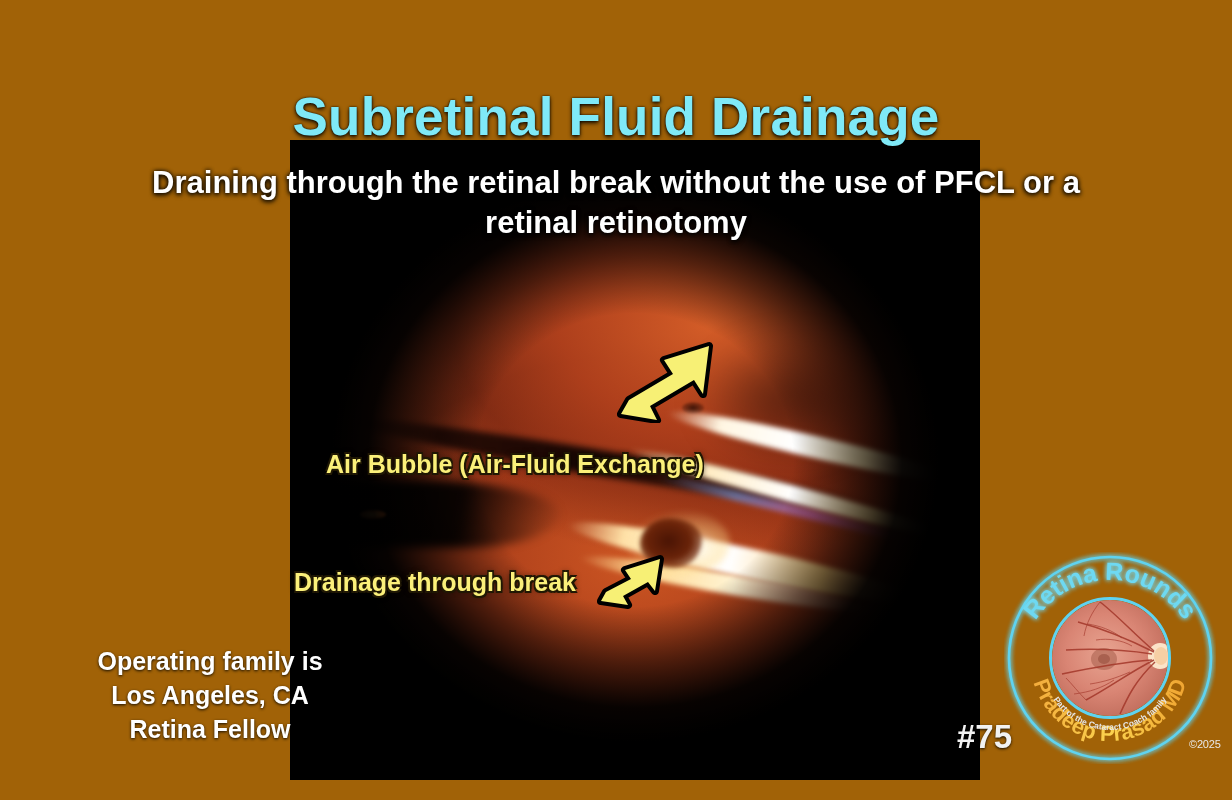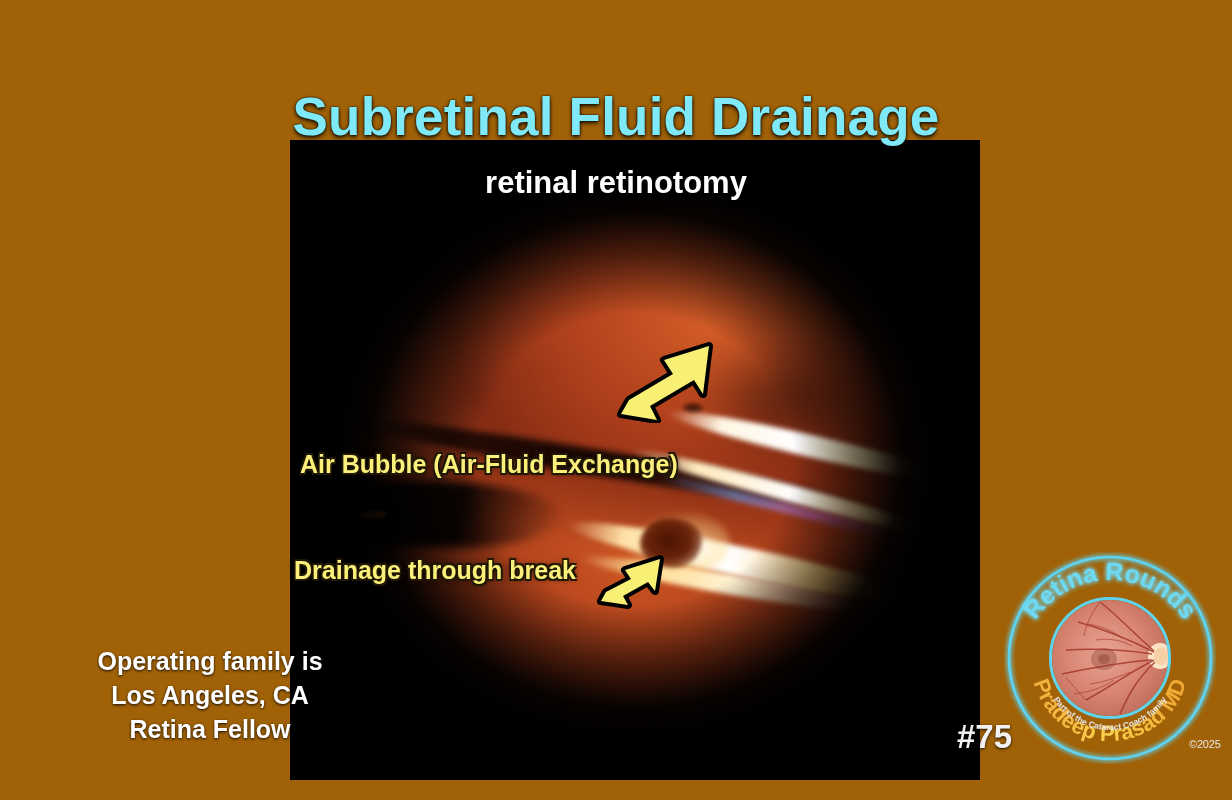--- a/index.html
+++ b/index.html
@@ -100,22 +100,22 @@
   .subtitle{
     position:absolute;left:120px;width:992px;top:163px;text-align:center;
     font-size:31px;font-weight:bold;color:#ffffff;line-height:1.28;
     text-shadow:0 0 4px rgba(0,0,0,0.95), 0 2px 5px rgba(0,0,0,0.95);
   }
   .anno{
     position:absolute;font-weight:bold;color:#fbf07a;white-space:nowrap;
     text-shadow:-1.6px -1.6px 0 #201804, 1.6px -1.6px 0 #201804, -1.6px 1.6px 0 #201804,
                 1.6px 1.6px 0 #201804, 0 0 6px rgba(0,0,0,0.95);
   }
-  #anno-air{left:300px;top:450px;font-size:25px;}
-  #anno-drain{left:294px;top:556px;font-size:25px;}
+  #anno-air{left:326px;top:450px;font-size:25px;}
+  #anno-drain{left:294px;top:568px;font-size:25px;}
 
   .credit{
     position:absolute;left:60px;top:644px;width:300px;text-align:center;
     font-size:25px;font-weight:bold;color:#ffffff;line-height:1.36;
     text-shadow:0 1px 3px rgba(0,0,0,0.9);
   }
   .slide-num{
     position:absolute;left:957px;top:718px;
     font-size:33px;font-weight:bold;color:#f2f2f2;
     text-shadow:0 1px 3px rgba(0,0,0,0.9);
@@ -168,20 +168,21 @@
   <div class="arrow" style="left:597px;top:551px;">
     <svg width="74" height="58" viewBox="0 0 74 58">
       <polygon points="4,50 9,41 34,28 28,19 63,8 58,40 51,31 26,45 31,54" fill="#F7F075" stroke="#000000" stroke-width="8" stroke-linejoin="round"></polygon>
       <polygon points="4,50 9,41 34,28 28,19 63,8 58,40 51,31 26,45 31,54" fill="#F7F075"></polygon>
     </svg>
   </div>
 
   <div class="title">Subretinal Fluid Drainage</div>
 
   <div class="subtitle">
+    <div>Draining through the retinal break without the use of PFCL or a</div>
     <div>retinal retinotomy</div>
   </div>
 
   <div class="anno" id="anno-air">Air Bubble (Air-Fluid Exchange)</div>
 
   <div class="anno" id="anno-drain">Drainage through break</div>
 
   <div class="credit">
     <div>Operating family is</div>
     <div>Los Angeles, CA</div>

